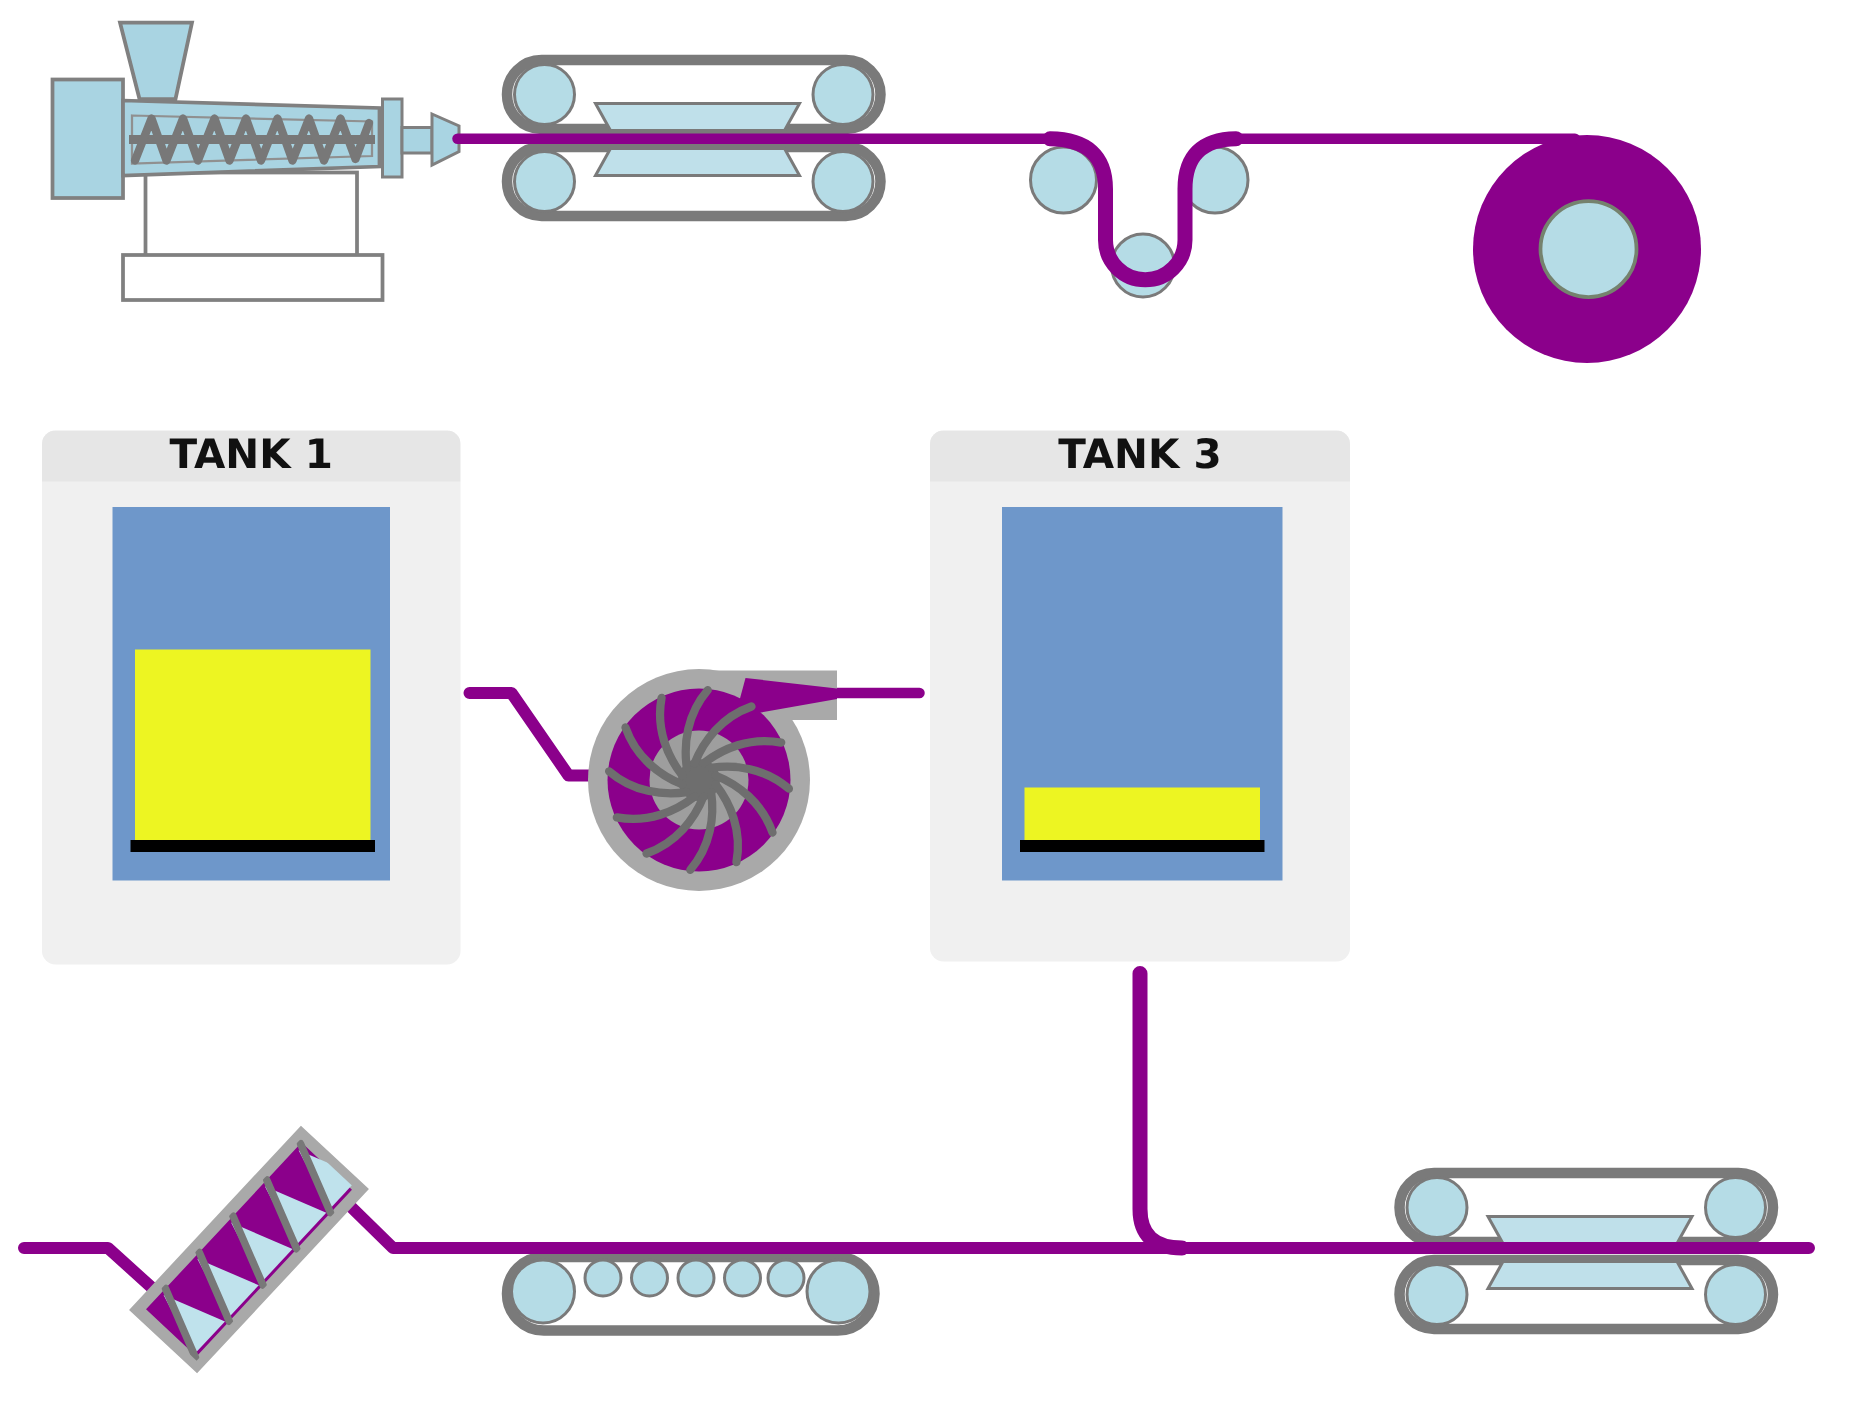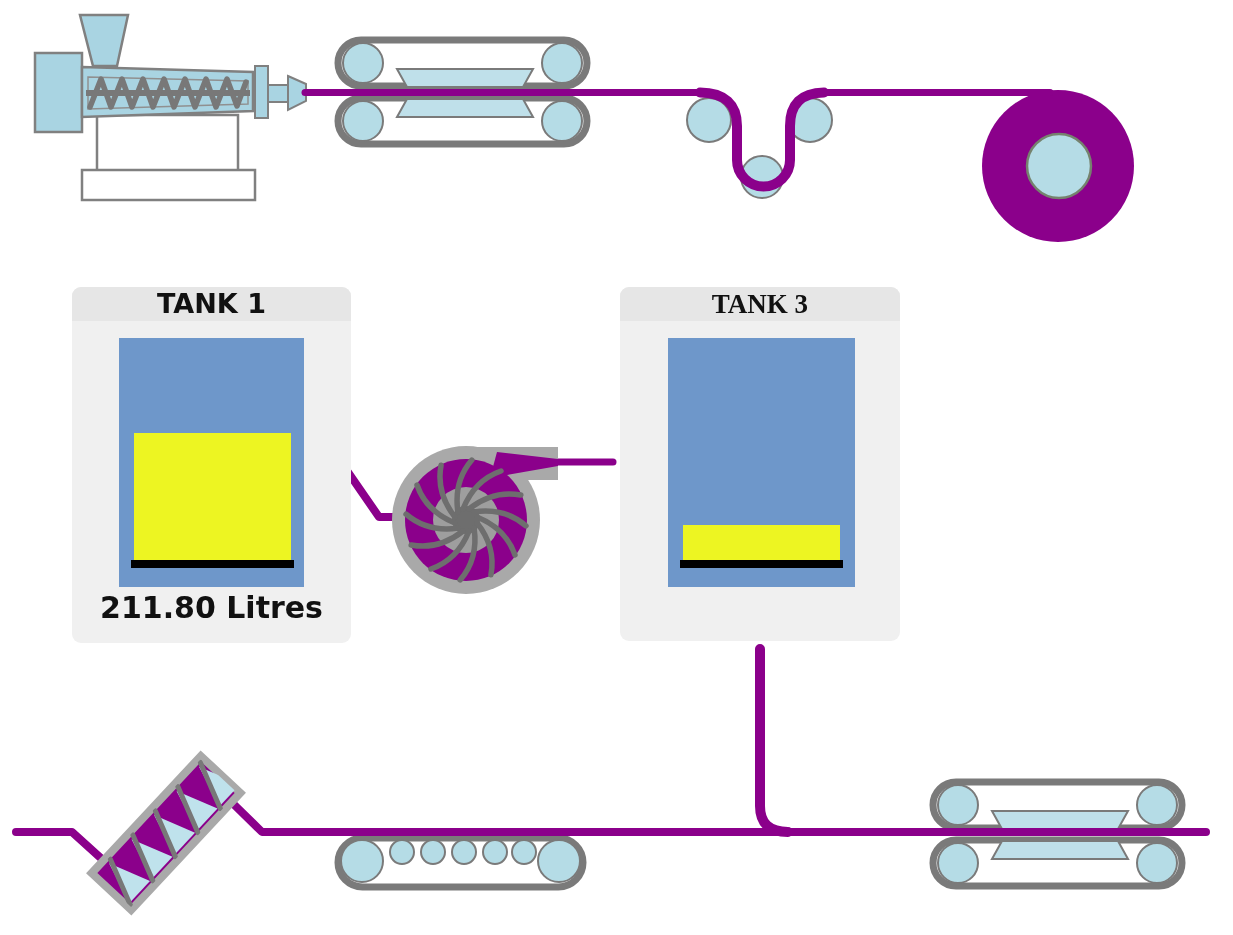--- a/index.html
+++ b/index.html
@@ -149,34 +149,33 @@
           <line x1="-77" y1="23" x2="-57" y2="-23"></line>
           <line x1="-44" y1="23" x2="-24" y2="-23"></line>
           <line x1="-11" y1="23" x2="9" y2="-23"></line>
           <line x1="22" y1="23" x2="42" y2="-23"></line>
           <line x1="55" y1="23" x2="75" y2="-23"></line>
         </g>
       </g>
     </g>
   </svg>
 
-  <div class="tank-panel" style="left:28px;top:287px;width:279px;height:356px;margin-left:44px;">
+  <div class="tank-panel" style="left:28px;top:287px;width:279px;height:356px;">
     <div class="hdr">
       <span>TANK 1</span>
     </div>
     <div class="tank-body" style="left:47px;top:51px;width:185px;height:249px;">
       <div class="tank-level-wrap">
         <div class="tank-level" style="height: 57.2%;"></div>
       </div>
       <div class="tank-bar"></div>
     </div>
-    <div class="tank-value">211.80 Litres</div>
   </div>
 
-  <div class="tank-panel" style="left:620px;top:287px;width:280px;height:354px;font-family:Liberation Serif, serif;">
+  <div class="tank-panel" style="left:620px;top:287px;width:280px;height:354px;">
     <div class="hdr">
       <span>TANK 3</span>
     </div>
     <div class="tank-body" style="left:48px;top:51px;width:187px;height:249px;">
       <div class="tank-level-wrap">
         <div class="tank-level" style="height: 15.8%;"></div>
       </div>
       <div class="tank-bar"></div>
     </div>
   </div>

